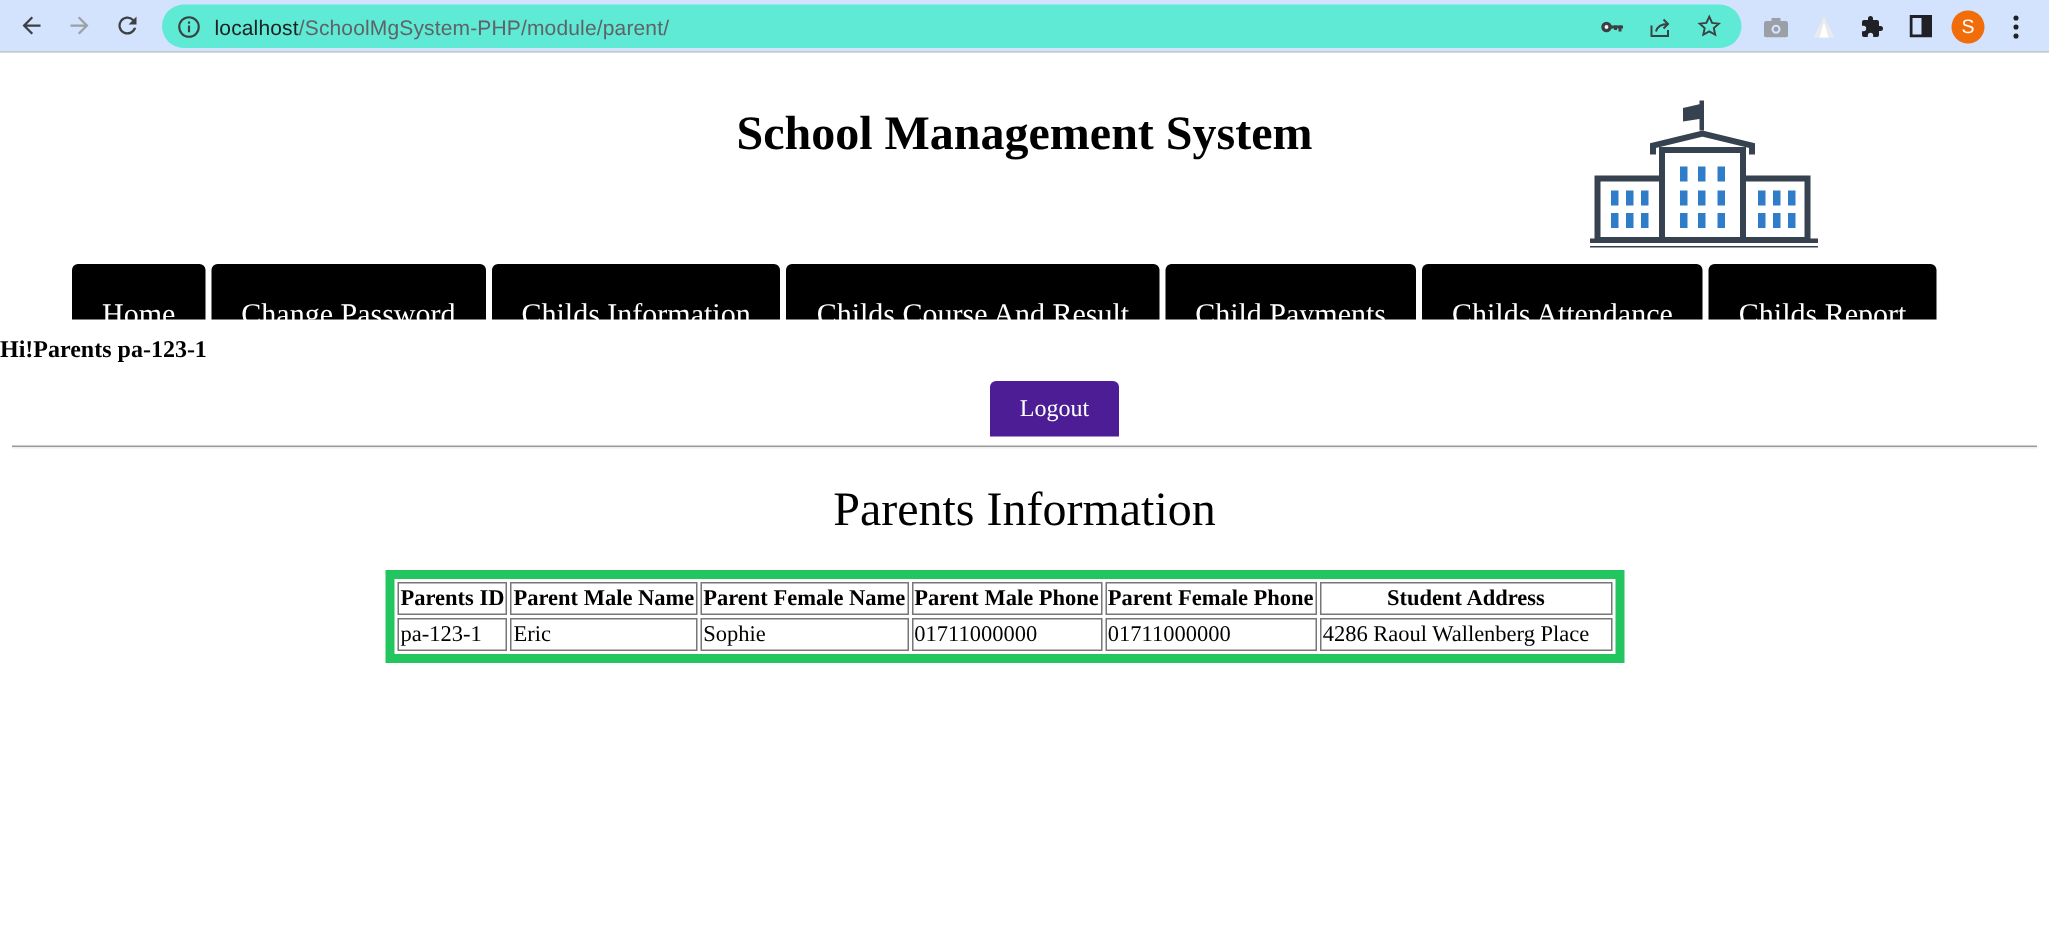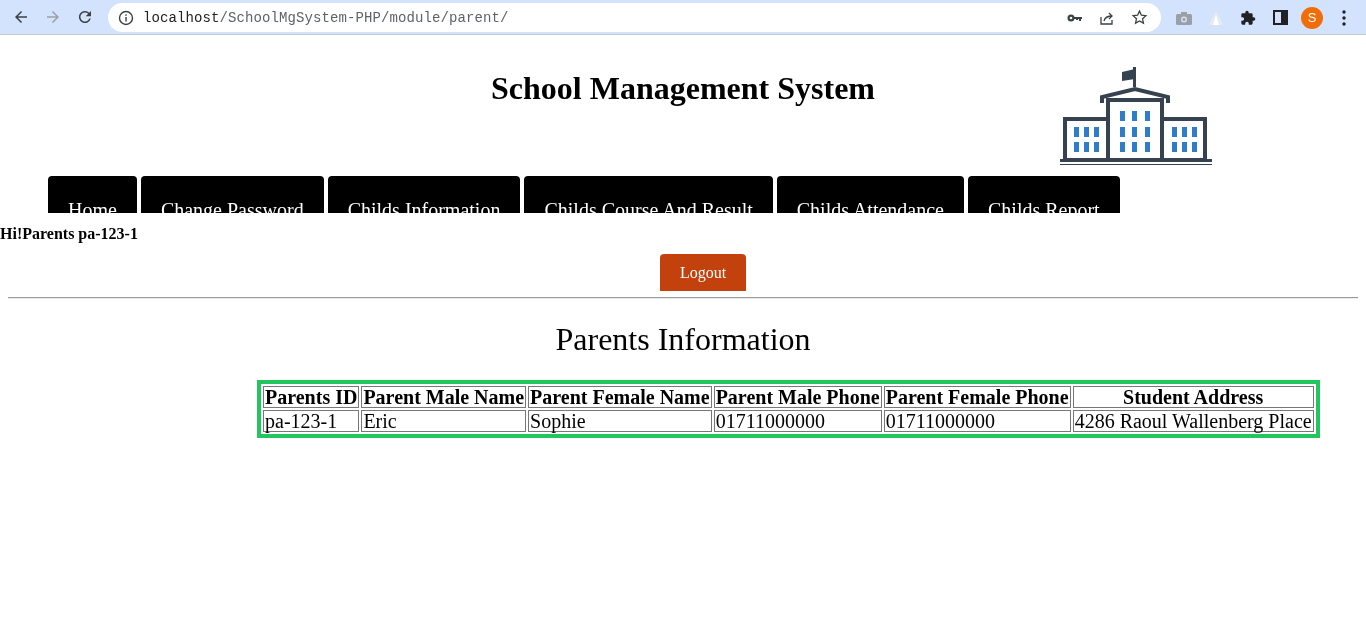--- a/index.html
+++ b/index.html
@@ -17,23 +17,23 @@
       border-bottom: 1px solid #c4c7cc;
       background: #d3e3fd;
     }
     .chrome .navbtn {
       width: 32px; height: 32px; display: flex; align-items: center; justify-content: center;
       color: #3c4043; font-family: "DejaVu Sans", sans-serif;
     }
     .chrome .navbtn svg { width: 18px; height: 18px; }
     .omnibox {
       position: absolute; left: 108px; top: 3px; width: 1053px; height: 29px;
-      background: #ffffff; border-radius: 15px;
+      background: #5eead4; border-radius: 15px;
       display: flex; align-items: center;
-      font-family: Liberation Mono, monospace; font-size: 14px;
+      font-family: Liberation Sans, sans-serif; font-size: 14px;
     }
     .omnibox .info { margin-left: 10px; width: 16px; height: 16px; }
     .omnibox .url { margin-left: 9px; color: #5f6368; letter-spacing: 0.1px; }
     .omnibox .url .host { color: #202124; }
     .omnibox .right-icons { margin-left: auto; display: flex; gap: 0; margin-right: 6px; }
     .omnibox .right-icons span {
       width: 32px; height: 24px; display: flex; align-items: center; justify-content: center;
     }
     .toolbar-right {
       position: absolute; left: 1168px; top: 3px; height: 29px;
@@ -62,35 +62,35 @@
       display: block; background: #000; color: #fff; text-decoration: none;
       height: 37px; line-height: 37px; padding: 16px 20px;
       font-size: 20px; border-radius: 4px 4px 0 0;
     }
     .greeting {
       position: absolute; left: 0; right: 0; top: 189px;
       text-align: left; font-weight: bold; font-size: 16px; line-height: 20px;
     }
     .logout {
       position: absolute; left: 660px; top: 219px; width: 86px; height: 37px;
-      background: #c2410c; color: #fff; border-radius: 4px 4px 0 0;
+      background: #4c1d95; color: #fff; border-radius: 4px 4px 0 0;
       text-align: center; line-height: 37px; font-size: 16px;
     }
     .divider {
       position: absolute; left: 8px; top: 262px; width: 1350px; height: 0;
       border: none; border-top: 1px solid #9a9a9a; border-bottom: 1px solid #eeeeee; margin: 0;
     }
     .section-title {
       position: absolute; left: 0; right: 0; top: 286px; margin: 0;
       text-align: center; font-size: 32px; font-weight: normal; line-height: 37px;
     }
     .table-wrap { position: absolute; left: 257px; top: 345px; }
     table.info {
-      border: 4px solid #22c55e; border-collapse: separate; border-spacing: 2px;
-      font-size: 20px;
+      border: 6px solid #22c55e; border-collapse: separate; border-spacing: 2px;
+      font-size: 15px;
     }
     table.info th, table.info td {
       border: 1px solid #777; padding: 1px 1px; line-height: 18px; white-space: nowrap;
     }
     table.info th { font-weight: bold; text-align: center; }
     table.info td { text-align: left; }
   </style>
 </head>
 <body>
 
@@ -224,20 +224,21 @@
         <rect x="122" y="77" width="5" height="10"></rect>
         <rect x="132" y="77" width="5" height="10"></rect>
     </g>
   </svg>
 
   <nav class="nav">
     <a>Home</a>
     <a>Change Password</a>
     <a>Childs Information</a>
     <a>Childs Course And Result</a>
+    <a>Child Payments</a>
     <a>Childs Attendance</a>
     <a>Childs Report</a>
   </nav>
 
   <div class="greeting">Hi!Parents pa-123-1</div>
   <div class="logout">Logout</div>
 
   <hr class="divider">
 
   <h2 class="section-title">Parents Information</h2>

